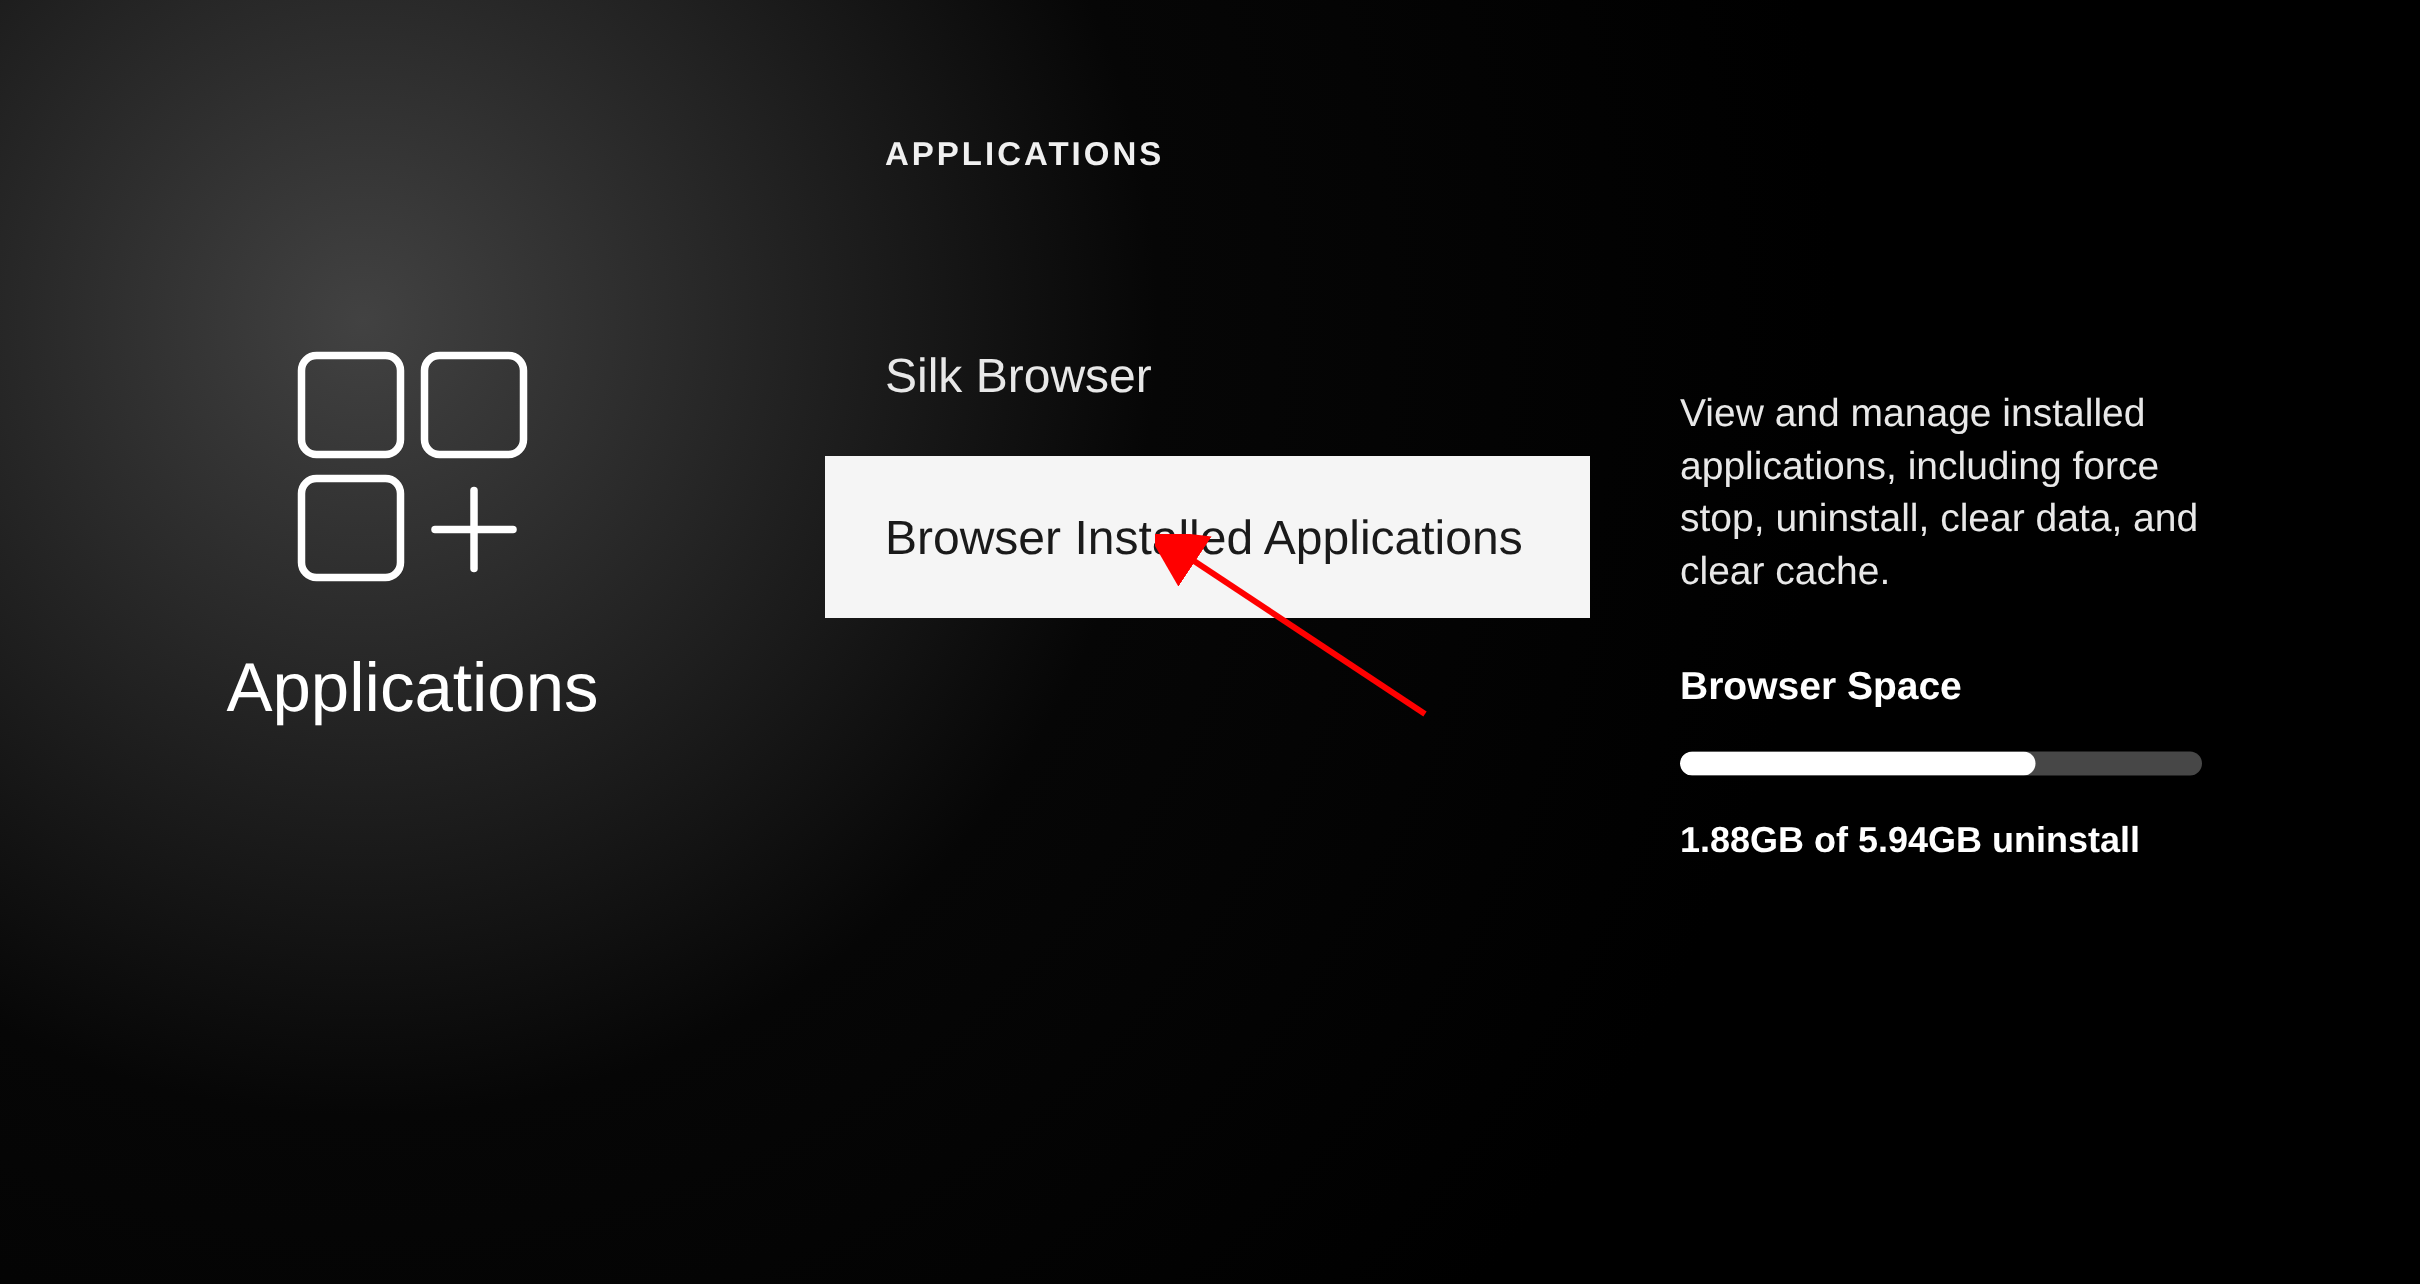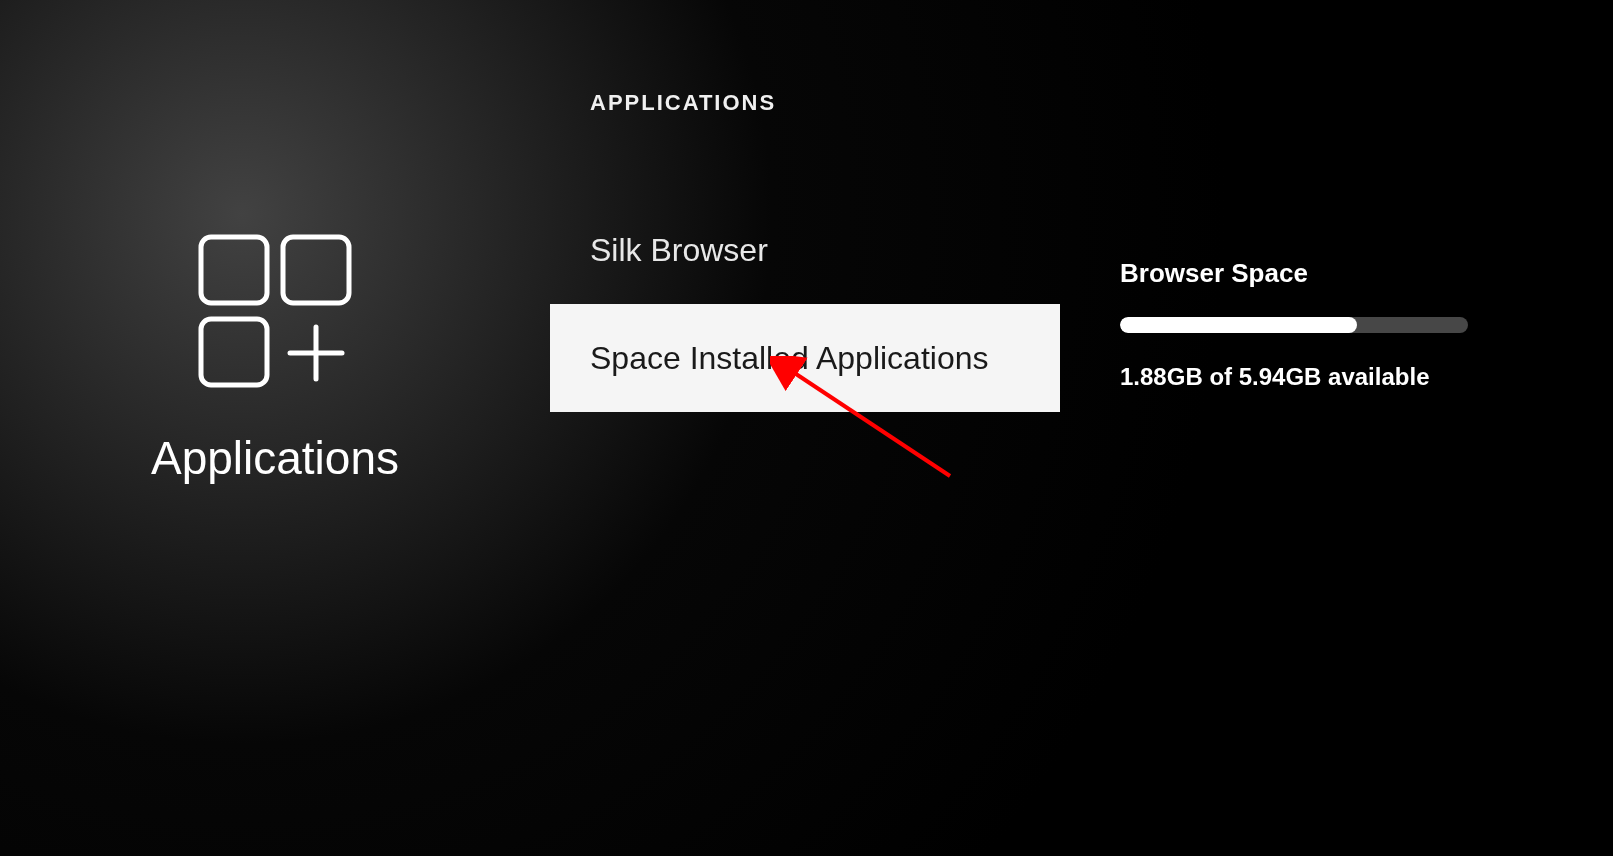--- a/index.html
+++ b/index.html
@@ -133,30 +133,31 @@
   </div>
 
   <div class="center-col">
     <div class="section-header">APPLICATIONS</div>
 
     <div class="menu-item">
       <span>Silk Browser</span>
     </div>
 
     <div class="menu-item selected">
-      <span>Space Installed Applications</span>
+      <span>Browser Installed Applications</span>
     </div>
   </div>
 
   <div class="right-col">
+    <div class="description">View and manage installed applications, including force stop, uninstall, clear data, and clear cache.</div>
     <div class="storage-title">Browser Space</div>
     <div class="progress-track">
       <div class="progress-fill" style="width:68%"></div>
     </div>
-    <div class="storage-text">1.88GB of 5.94GB available</div>
+    <div class="storage-text">1.88GB of 5.94GB uninstall</div>
   </div>
 
   <svg class="arrow-overlay" viewBox="0 0 190 130">
     <defs>
       <marker id="ahead" markerWidth="12" markerHeight="12" refX="2" refY="5" orient="auto">
         <polygon points="0,0 10,5 0,10" fill="#ff0000"></polygon>
       </marker>
     </defs>
     <line x1="180" y1="120" x2="20" y2="14" stroke="#ff0000" stroke-width="4" marker-end="url(#ahead)"></line>
   </svg>

